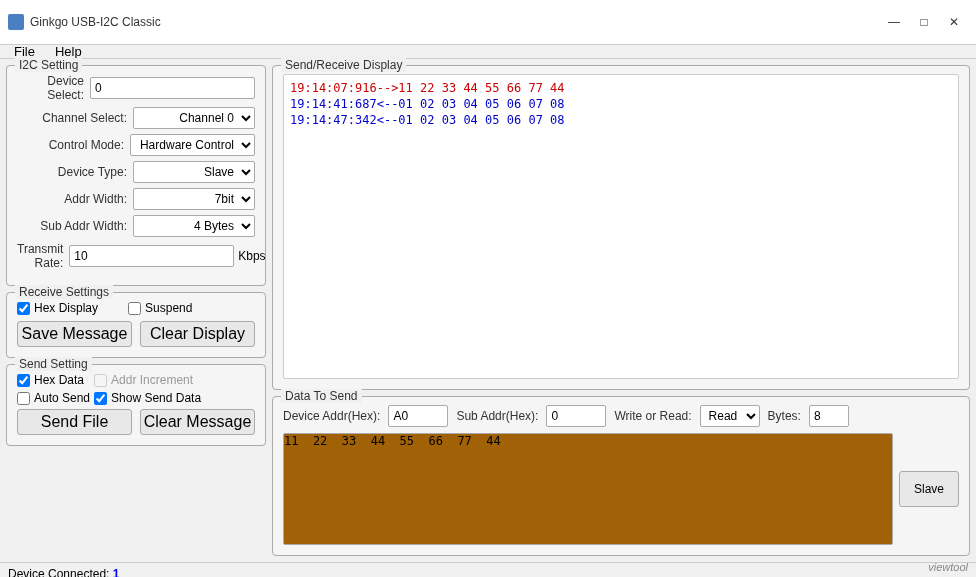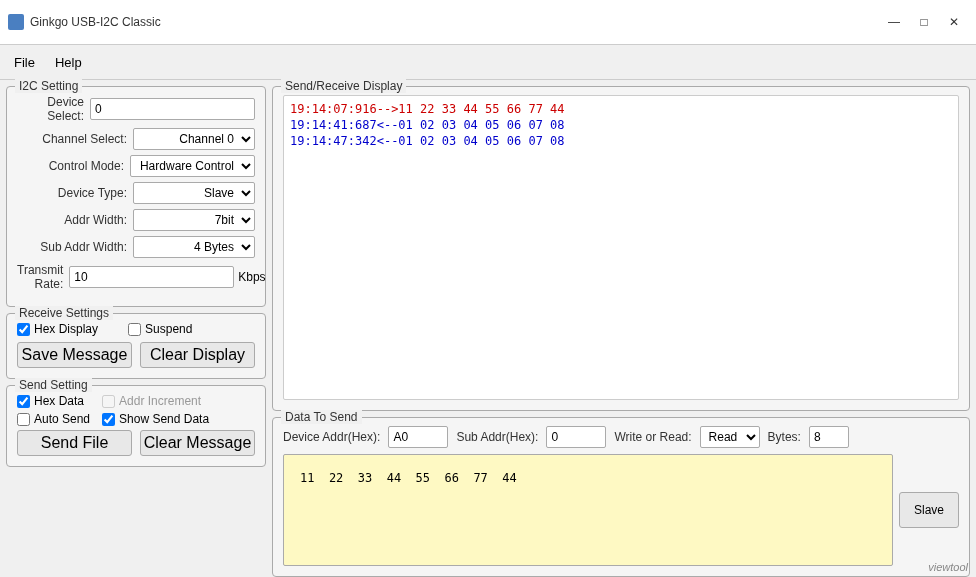--- a/index.html
+++ b/index.html
@@ -49,21 +49,21 @@
       font-size: 12px;
       display: flex;
       align-items: center;
       justify-content: center;
       color: #333;
     }
     .menu-bar {
       display: flex;
       background: #f0f0f0;
       border-bottom: 1px solid #ccc;
-      height: 35px;
+      height: 14px;
       align-items: center;
       padding: 0 4px;
     }
     .menu-item {
       padding: 2px 10px;
       cursor: pointer;
       font-size: 13px;
     }
     .main-content {
       display: flex;
@@ -188,24 +188,24 @@
       border-radius: 2px;
     }
     .data-area-row {
       display: flex;
       gap: 6px;
       flex: 1;
     }
     .data-textarea {
       flex: 1;
       border: 1px solid #aaa;
-      background: #fef9c3;
+      background: #a16207;
       font-family: monospace;
       font-size: 12px;
-      padding: 16px;
+      padding: 0;
       resize: none;
       border-radius: 2px;
     }
     .send-btn-container {
       display: flex;
       flex-direction: column;
       justify-content: center;
     }
     .send-btn {
       width: 60px;
@@ -327,21 +327,21 @@
         </label>
       </div>
       <div class="btn-row">
         <button class="btn">Save Message</button>
         <button class="btn">Clear Display</button>
       </div>
     </div>
 
     <div class="group-box">
       <span class="group-box-title">Send Setting</span>
-      <div style="display:flex; gap:12px; margin-bottom:4px;">
+      <div style="display:flex; gap:4px; margin-bottom:4px;">
         <div class="col-checks">
           <label class="checkbox-label">
             <input type="checkbox" checked="" style="">
             <span>Hex Data</span>
           </label>
           <label class="checkbox-label">
             <input type="checkbox" style="">
             <span>Auto Send</span>
           </label>
         </div>

